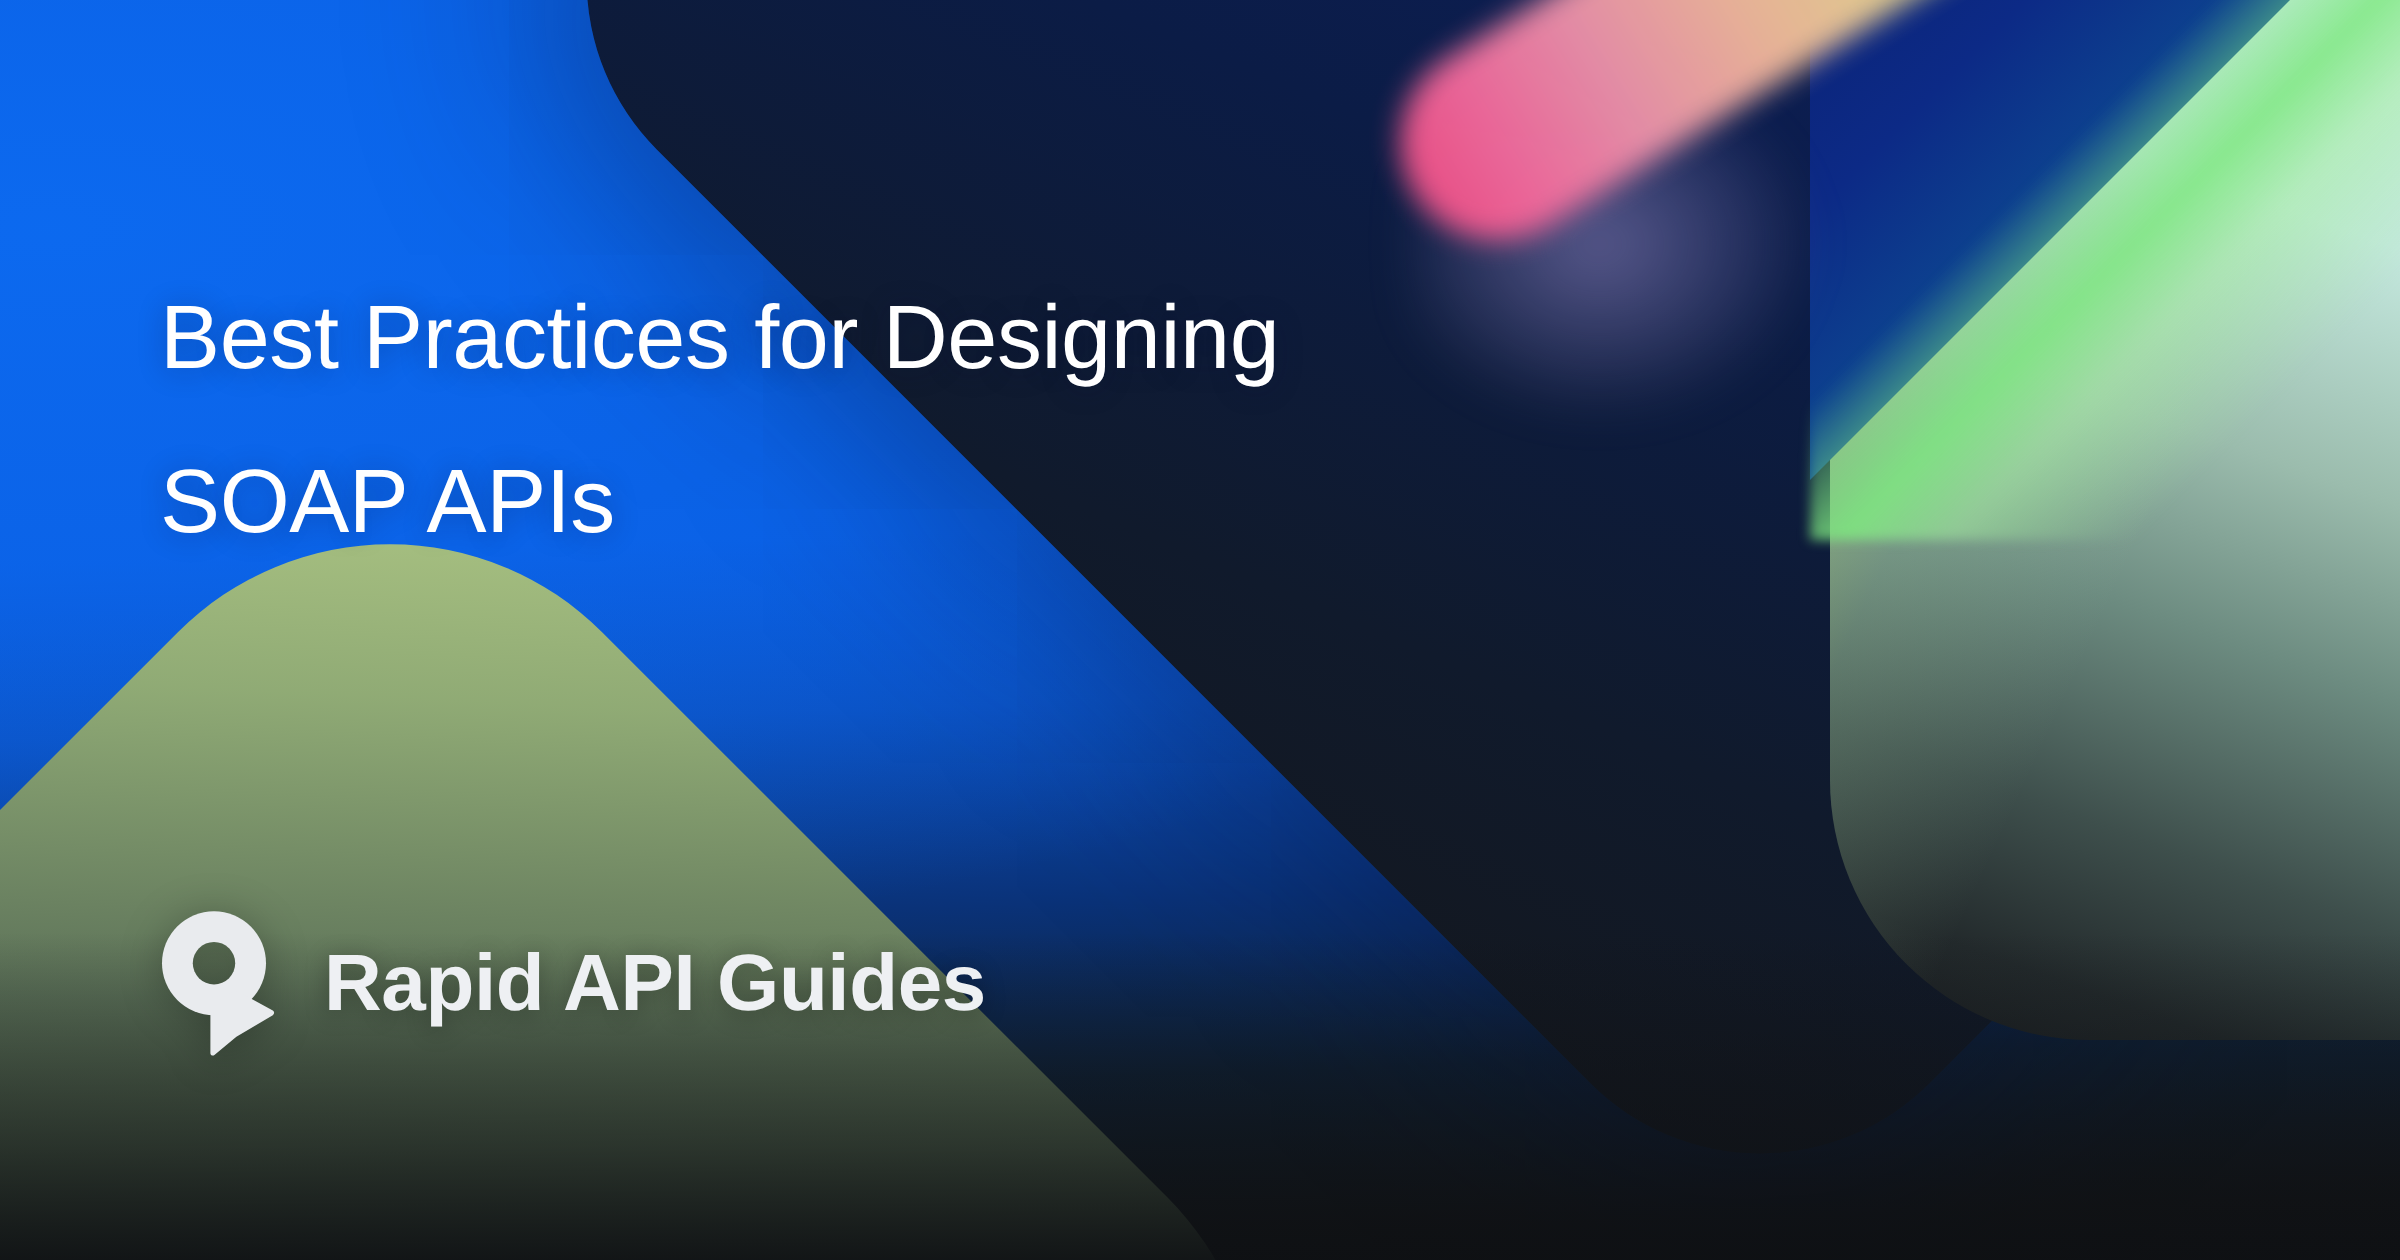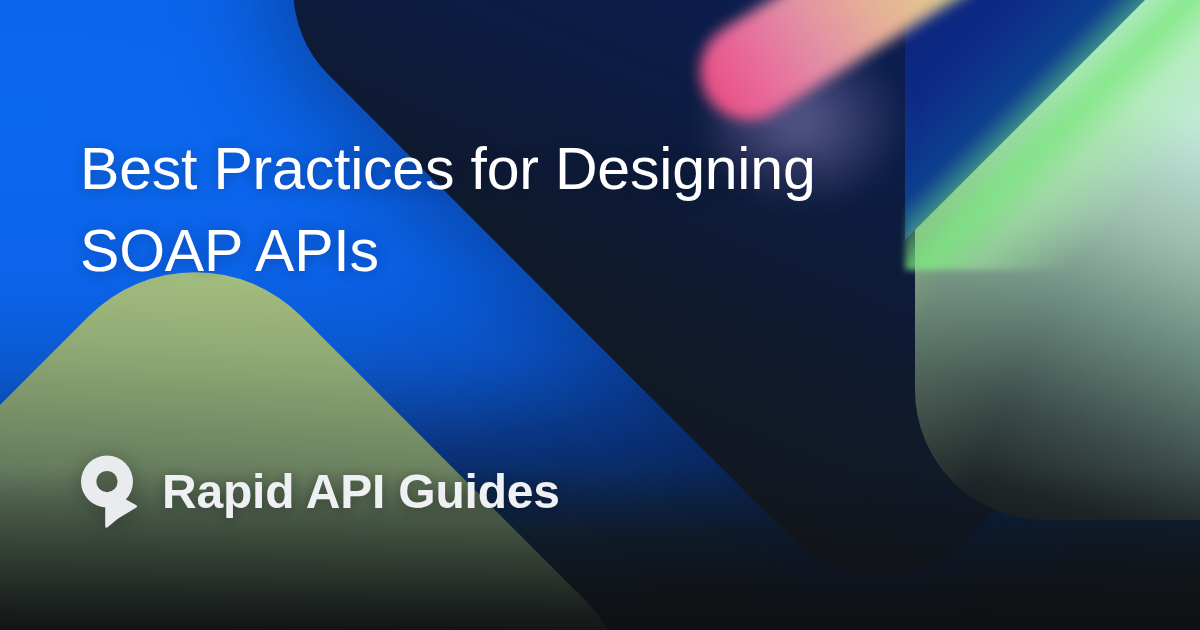--- a/index.html
+++ b/index.html
@@ -200,21 +200,21 @@
     z-index: 10;
   }
 
   .headline {
     position: absolute;
     left: 80px;
     top: 128px;
     width: 840px;
     margin: 0;
     color: #ffffff;
-    font-size: 59px;
+    font-size: 45px;
     line-height: 82px;
     font-weight: 400;
     letter-spacing: -0.2px;
     text-shadow: 0 1px 14px rgba(0,20,60,0.32);
     white-space: pre-line;
   }
 
   .brand {
     position: absolute;
     left: 78px;
@@ -227,21 +227,21 @@
   .brand-logo {
     width: 62px;
     height: 74px;
     display: block;
     flex: 0 0 auto;
     filter: drop-shadow(0 2px 10px rgba(0,0,0,0.28));
   }
 
   .brand-name {
     color: #eef0f3;
-    font-size: 48px;
+    font-size: 40px;
     font-weight: 700;
     letter-spacing: -0.2px;
     line-height: 1;
     text-shadow: 0 2px 12px rgba(0,0,0,0.33);
     white-space: nowrap;
   }
 </style>
 </head>
 <body>
 

